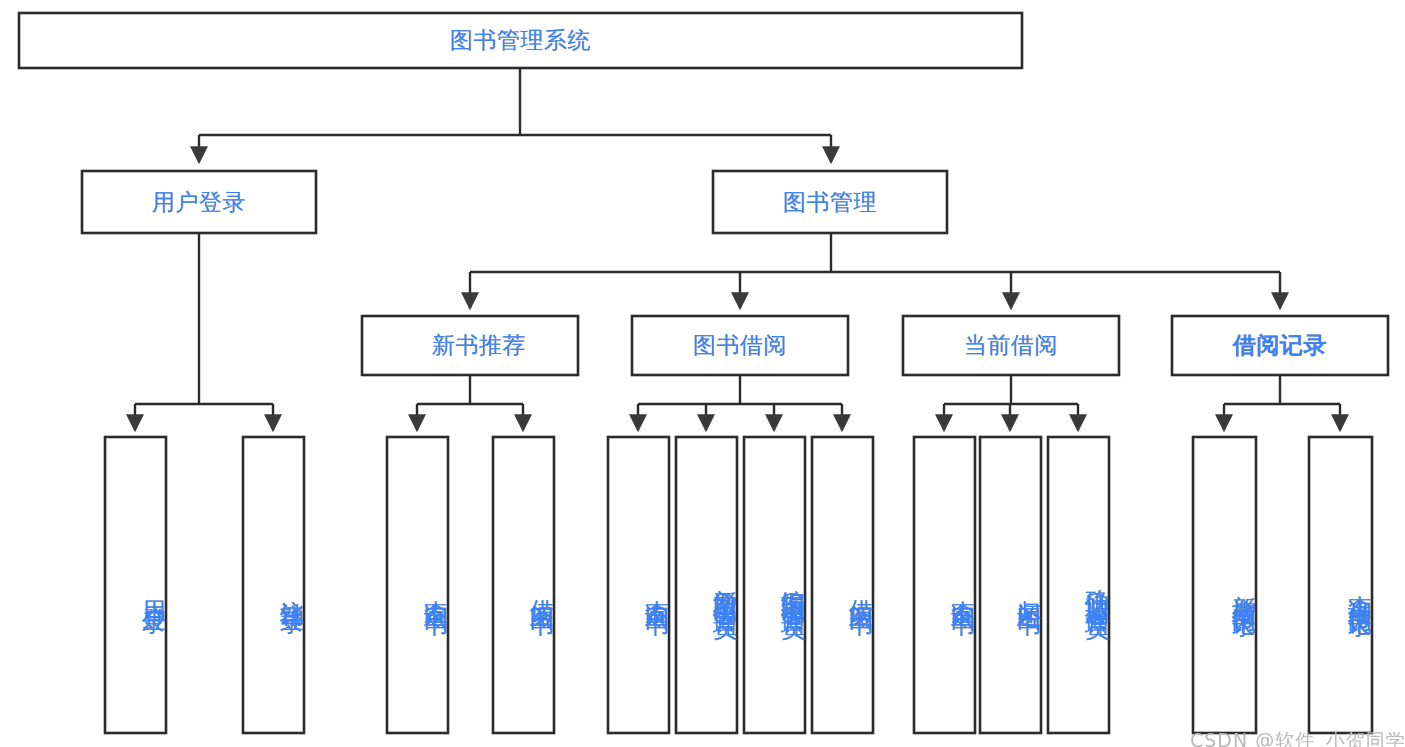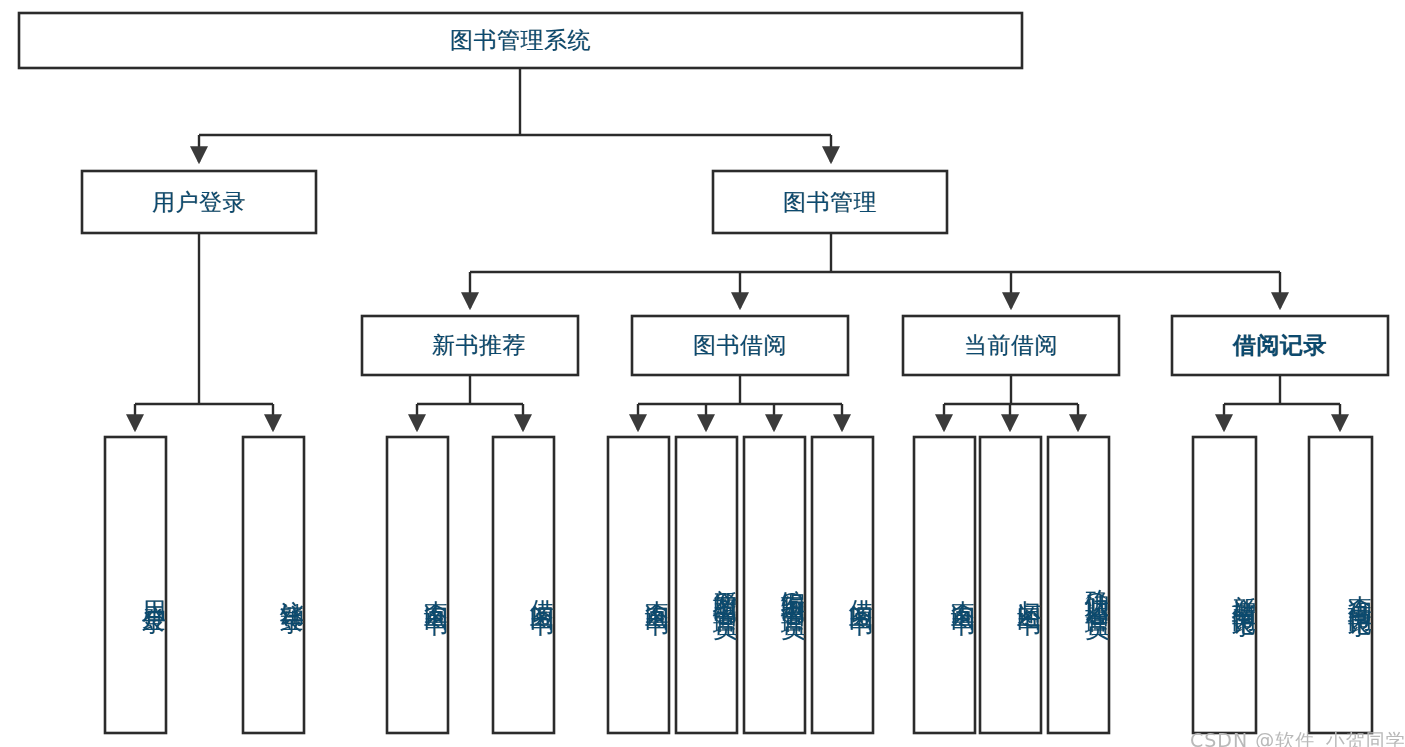--- a/index.html
+++ b/index.html
@@ -40,21 +40,21 @@
   }
   .arrow-head {
     fill: #3a3a3a;
     stroke: none;
   }
   .node-label {
     position: absolute;
     display: flex;
     align-items: center;
     justify-content: center;
-    color: #0c4a6e;
+    color: #3b82f6;
     font-size: 23px;
     line-height: 1.05;
     letter-spacing: 0.5px;
     white-space: nowrap;
     pointer-events: none;
     text-shadow: 0.6px 0 0 rgba(160,120,70,0.45), -0.6px 0 0 rgba(120,160,210,0.45);
     text-align: right;
   }
   .node-label.vertical {
     writing-mode: vertical-rl;

